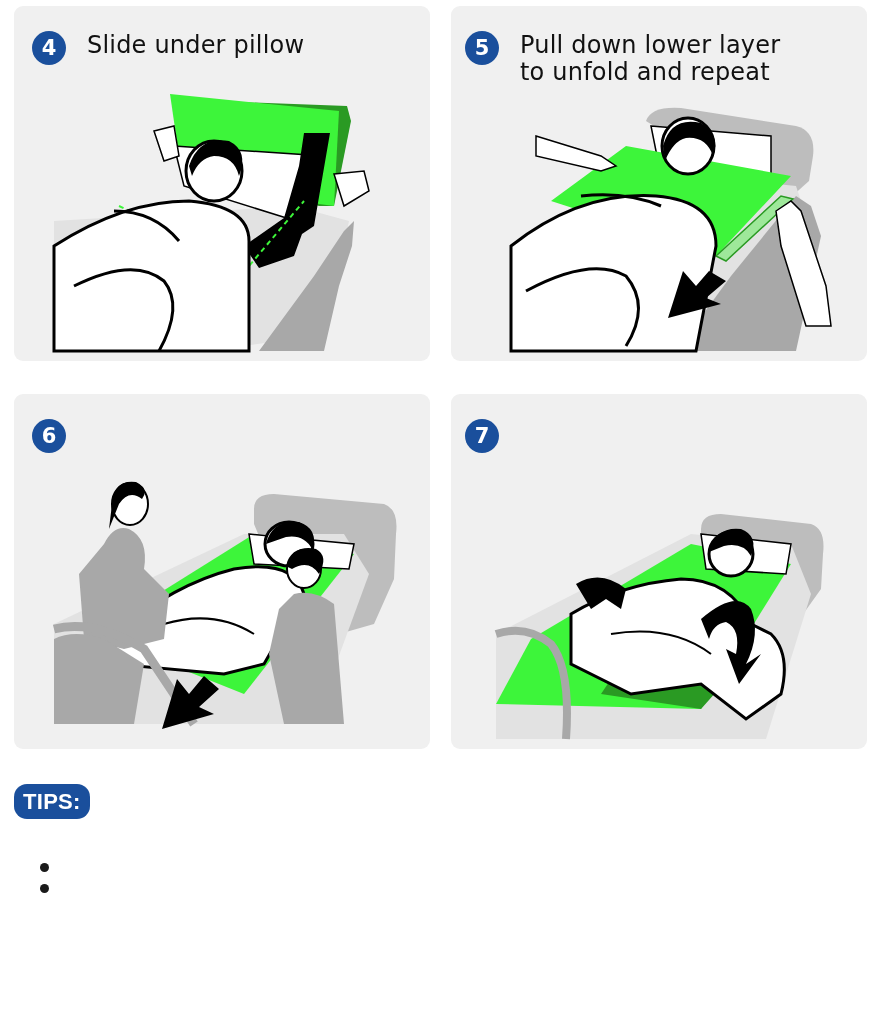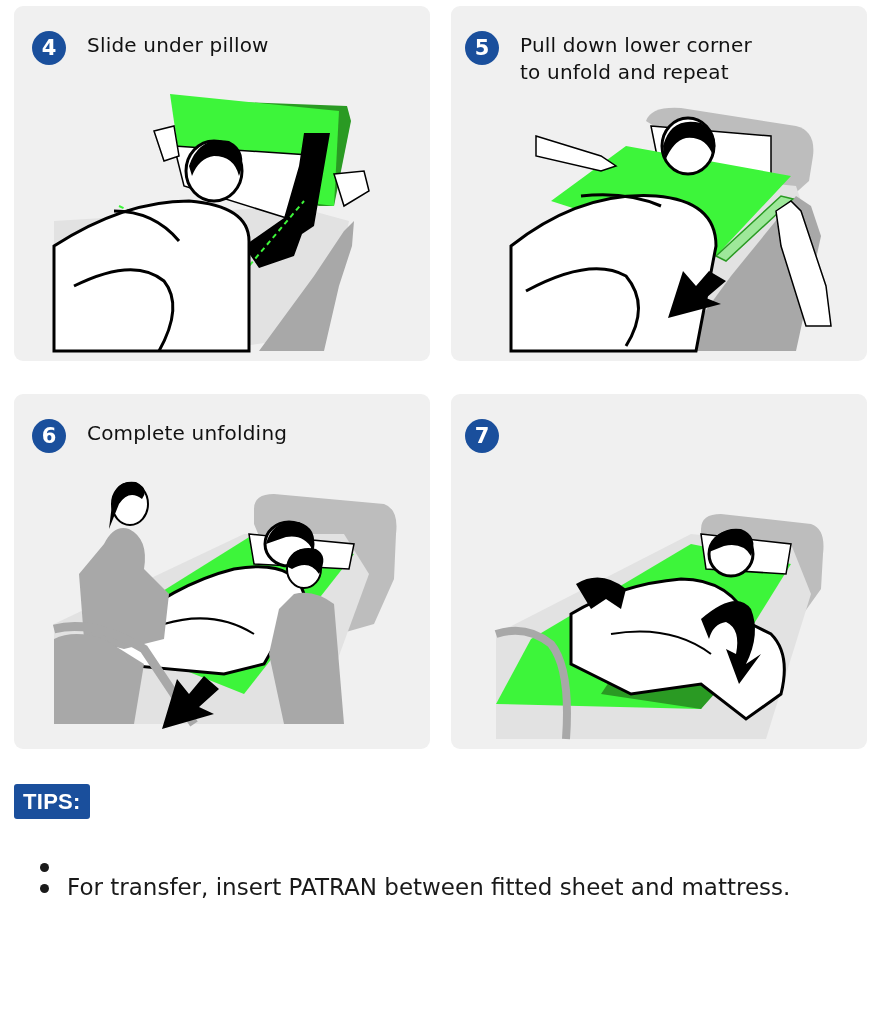--- a/index.html
+++ b/index.html
@@ -4,24 +4,24 @@
 <style>
   html, body { margin:0; padding:0; background:#ffffff; }
   body { width:886px; height:1024px; position:relative; overflow:hidden; font-family:"DejaVu Sans", sans-serif; color:#1a1a1a; }
   .card { position:absolute; width:416px; height:355px; background:#f0f0f0; border-radius:9px; overflow:hidden; }
   .card.c4 { left:14px; top:6px; }
   .card.c5 { left:451px; top:6px; }
   .card.c6 { left:14px; top:394px; }
   .card.c7 { left:451px; top:394px; }
   .step-head { position:absolute; left:18px; top:26px; display:flex; align-items:flex-start; }
   .step-num { width:34px; height:34px; border-radius:50%; background:#1a4f9c; color:#fff; font-weight:bold; font-size:21px; display:flex; align-items:center; justify-content:center; flex:none; margin-top:-1px; }
-  .step-title { margin-left:21px; font-size:20px; line-height:27px; color:#111; white-space:pre-line; letter-spacing:0.2px; }
+  .step-title { margin-left:21px; font-size:24px; line-height:27px; color:#111; white-space:pre-line; letter-spacing:0.2px; }
   .c5 .step-head, .c7 .step-head { left:14px; }
   .illus { position:absolute; left:0; top:0; width:416px; height:355px; }
-  .tips-badge { position:absolute; left:14px; top:784px; height:35px; padding:0 9px; background:#1a4f9c; color:#fff; font-weight:bold; font-size:22px; line-height:35px; border-radius:3px; font-family:"Liberation Sans", sans-serif; letter-spacing:0.3px; }
+  .tips-badge { position:absolute; left:14px; top:784px; height:35px; padding:0 9px; background:#1a4f9c; color:#fff; font-weight:bold; font-size:22px; line-height:35px; border-radius:13px; font-family:"Liberation Sans", sans-serif; letter-spacing:0.3px; }
   .tips-list { position:absolute; left:40px; top:850px; width:820px; margin:0; padding:0; list-style:none; }
   .tips-list li { position:relative; padding-left:27px; font-size:23px; line-height:33px; color:#1a1a1a; margin-bottom:21px; }
   .tips-list li .bullet { position:absolute; left:0; top:13px; width:9px; height:9px; border-radius:50%; background:#1a1a1a; }
 </style>
 </head>
 <body>
 
 <div class="card c4">
   <svg class="illus" viewBox="0 0 416 355">
     <polygon points="40,215 280,200 335,215 330,240 300,330 195,345 40,345" fill="#e2e2e2"></polygon>
@@ -57,21 +57,21 @@
     <path d="M212,140 Q220,110 250,117 Q270,130 262,150 Q255,130 235,132 Q222,135 214,155 Z" fill="#000"></path>
     <path d="M60,240 Q130,185 205,190 Q265,195 265,240 L245,345 L60,345 Z" fill="#fff" stroke="#000" stroke-width="3"></path>
     <path d="M75,285 Q140,250 175,270 Q200,300 175,340" fill="none" stroke="#000" stroke-width="3"></path>
     <path d="M130,190 Q175,185 210,200" fill="none" stroke="#000" stroke-width="3"></path>
     <path d="M85,130 L150,150 L165,160 L150,165 L85,150 Z" fill="#fff" stroke="#000" stroke-width="1.5"></path>
     <path d="M325,205 L340,195 L350,205 L375,280 L380,320 L355,320 L330,240 Z" fill="#fff" stroke="#000" stroke-width="1.5"></path>
     <polygon points="258,265 275,275 255,292 270,298 217,312 232,265 245,280" fill="#000"></polygon>
   </svg>
   <div class="step-head">
     <div class="step-num">5</div>
-    <div class="step-title">Pull down lower corner
+    <div class="step-title">Pull down lower layer
 to unfold and repeat</div>
   </div>
 </div>
 
 <div class="card c6">
   <svg class="illus" viewBox="0 0 416 355">
     <path d="M240,115 Q240,100 260,100 L370,110 Q385,115 382,140 L380,185 L360,230 L290,250 L240,130 Z" fill="#bdbdbd"></path>
     <polygon points="40,230 230,140 330,140 355,180 300,330 40,330" fill="#e2e2e2"></polygon>
     <polygon points="80,240 240,140 340,160 230,300" fill="#3df53a"></polygon>
     <path d="M235,140 L340,150 L335,175 L240,170 Z" fill="#fff" stroke="#000" stroke-width="1.5"></path>
@@ -84,21 +84,20 @@
     <path d="M98,110 Q100,85 122,88 Q136,95 128,105 Q115,95 105,110 L95,135 Z" fill="#000"></path>
     <path d="M280,200 Q300,195 320,210 L330,330 L270,330 L255,260 L265,215 Z" fill="#a8a8a8"></path>
     <ellipse cx="290" cy="175" rx="17" ry="19" fill="#fff" stroke="#000" stroke-width="2"></ellipse>
     <path d="M272,172 Q280,150 302,155 Q315,162 305,180 Q295,165 278,175 Z" fill="#000"></path>
     <path d="M40,245 Q60,235 90,245 L130,270 L120,330 L40,330 Z" fill="#a8a8a8"></path>
     <path d="M40,235 Q80,225 130,255 L180,330" fill="none" stroke="#a8a8a8" stroke-width="9"></path>
     <polygon points="190,282 205,295 185,313 200,320 148,335 163,285 175,300" fill="#000"></polygon>
   </svg>
   <div class="step-head">
     <div class="step-num">6</div>
-    <div class="step-title">Complete unfolding</div>
   </div>
 </div>
 
 <div class="card c7">
   <svg class="illus" viewBox="0 0 416 355">
     <path d="M250,135 Q250,120 270,120 L360,130 Q375,135 372,160 L370,195 L345,230 L300,250 L250,150 Z" fill="#bdbdbd"></path>
     <polygon points="45,240 240,140 340,150 360,200 315,345 45,345" fill="#e2e2e2"></polygon>
     <polygon points="80,245 240,150 340,170 250,315 45,310" fill="#3df53a"></polygon>
     <polygon points="150,300 250,315 290,270 270,260 240,290 160,285" fill="#2a9a23"></polygon>
     <path d="M250,140 L340,150 L335,180 L255,175 Z" fill="#fff" stroke="#000" stroke-width="1.5"></path>
@@ -115,15 +114,14 @@
   </div>
 </div>
 
 <div class="tips-badge">TIPS:</div>
 <ul class="tips-list">
   <li>
     <span class="bullet"></span>
   </li>
   <li>
     <span class="bullet"></span>
-    <span>For transfer, insert PATRAN between fitted sheet and mattress.</span>
   </li>
 </ul>
 
 </body></html>

